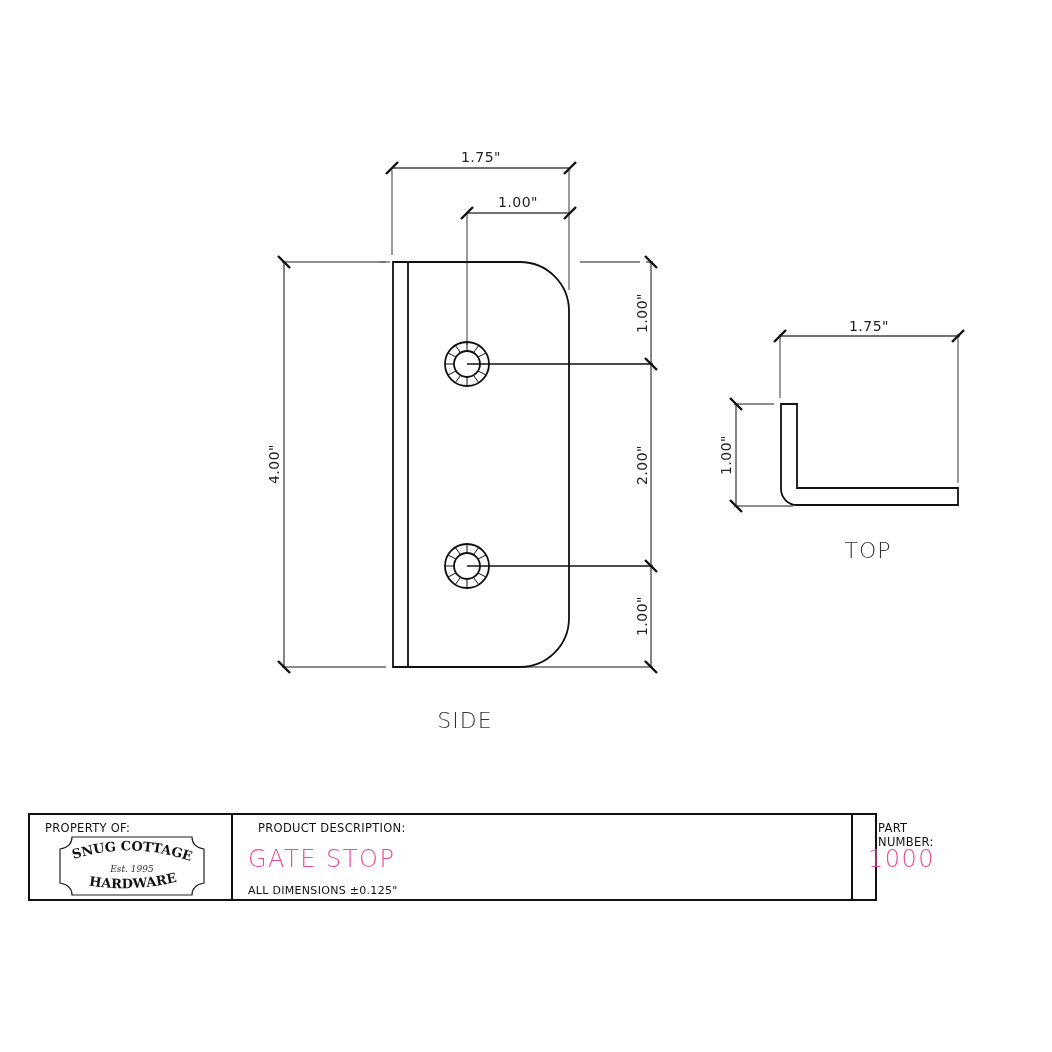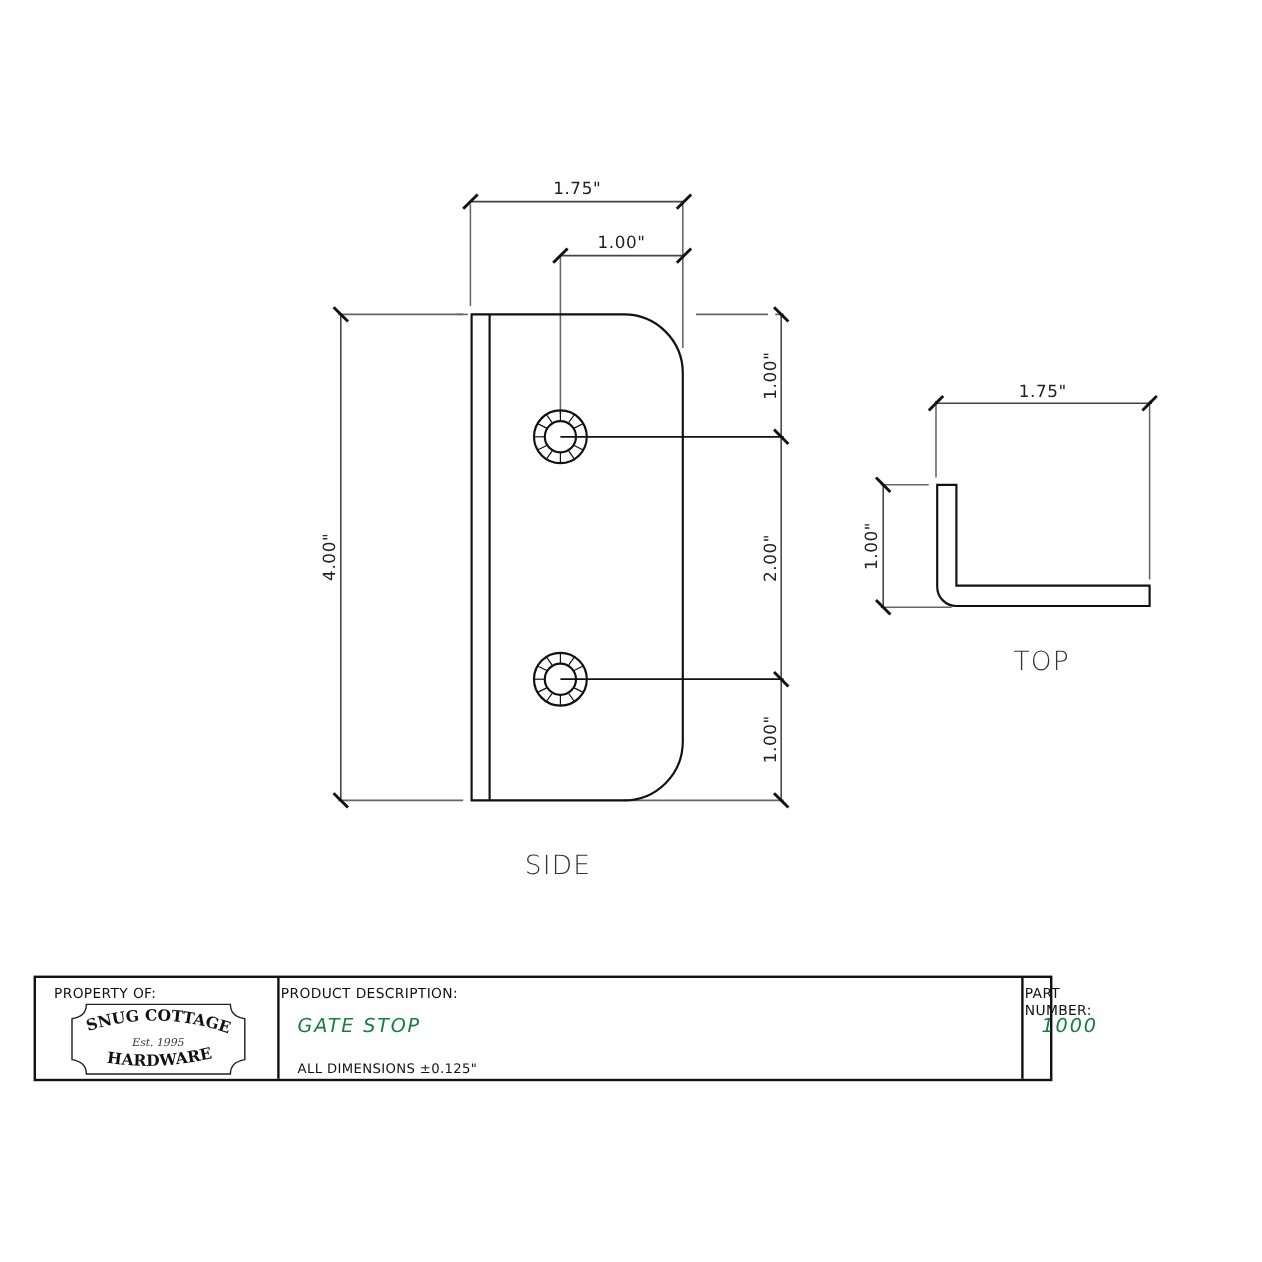--- a/index.html
+++ b/index.html
@@ -8,25 +8,25 @@
   #drawing { position: absolute; left: 0; top: 0; width: 1052px; height: 1052px; }
   .dimtxt { font-family: "DejaVu Sans", "Liberation Sans", sans-serif; font-size: 14px; fill: #222; letter-spacing: 0.5px; }
   .viewlbl { font-family: "DejaVu Sans", "Liberation Sans", sans-serif; font-size: 22px; fill: #333; font-weight: 300; letter-spacing: 1px; }
   .tb { position: absolute; left: 12px; top: 813px; width: 849px; height: 88px;
         border: 2.5px solid #111; box-sizing: border-box; display: flex; margin-left: 16px; }
   .tb-cell { position: relative; border-right: 2.5px solid #111; box-sizing: border-box; height: 100%; }
   .tb-cell:last-child { border-right: none; }
   .tb-prop { width: 203px; }
   .tb-desc { width: 620px; }
   .tb-part { flex: 1; }
-  .tb-label { position: absolute; left: 1px; top: 6px; font-size: 11.5px; letter-spacing: 0.3px; color: #111;
+  .tb-label { position: absolute; left: 25px; top: 6px; font-size: 11.5px; letter-spacing: 0.3px; color: #111;
               font-family: "DejaVu Sans", sans-serif; }
   .tb-prop .tb-label { left: 15px; }
-  .tb-main { position: absolute; left: 15px; top: 30px; font-size: 16px; color: #15803d; letter-spacing: 1.5px;
-             font-family: "DejaVu Sans", sans-serif; font-weight: 300; font-style: italic; }
+  .tb-main { position: absolute; left: 15px; top: 30px; font-size: 24px; color: #ec4899; letter-spacing: 1.5px;
+             font-family: "DejaVu Sans", sans-serif; font-weight: 300; }
   .tb-sub { position: absolute; left: 15px; top: 69px; font-size: 11px; color: #111; letter-spacing: 0.3px;
             font-family: "DejaVu Sans", sans-serif; }
   .logo { position: absolute; left: 28px; top: 20px; width: 148px; height: 62px; }
   .logo-t1 { font-family: "DejaVu Serif", serif; font-weight: bold; font-size: 13px; fill: #111; }
   .logo-t2 { font-family: "DejaVu Serif", serif; font-style: italic; font-size: 9px; fill: #333; }
 </style>
 </head>
 <body>
 
 <svg id="drawing" viewBox="0 0 1052 1052" xmlns="http://www.w3.org/2000/svg">

